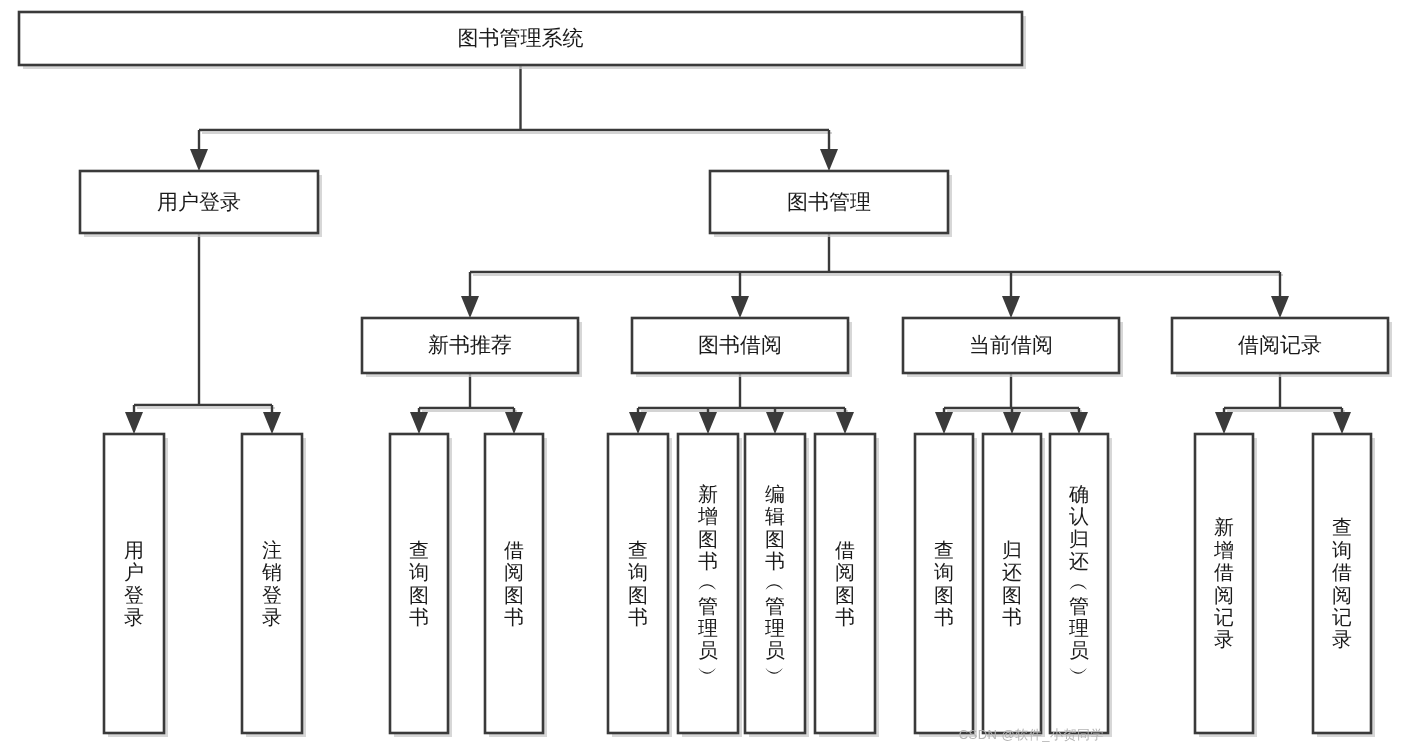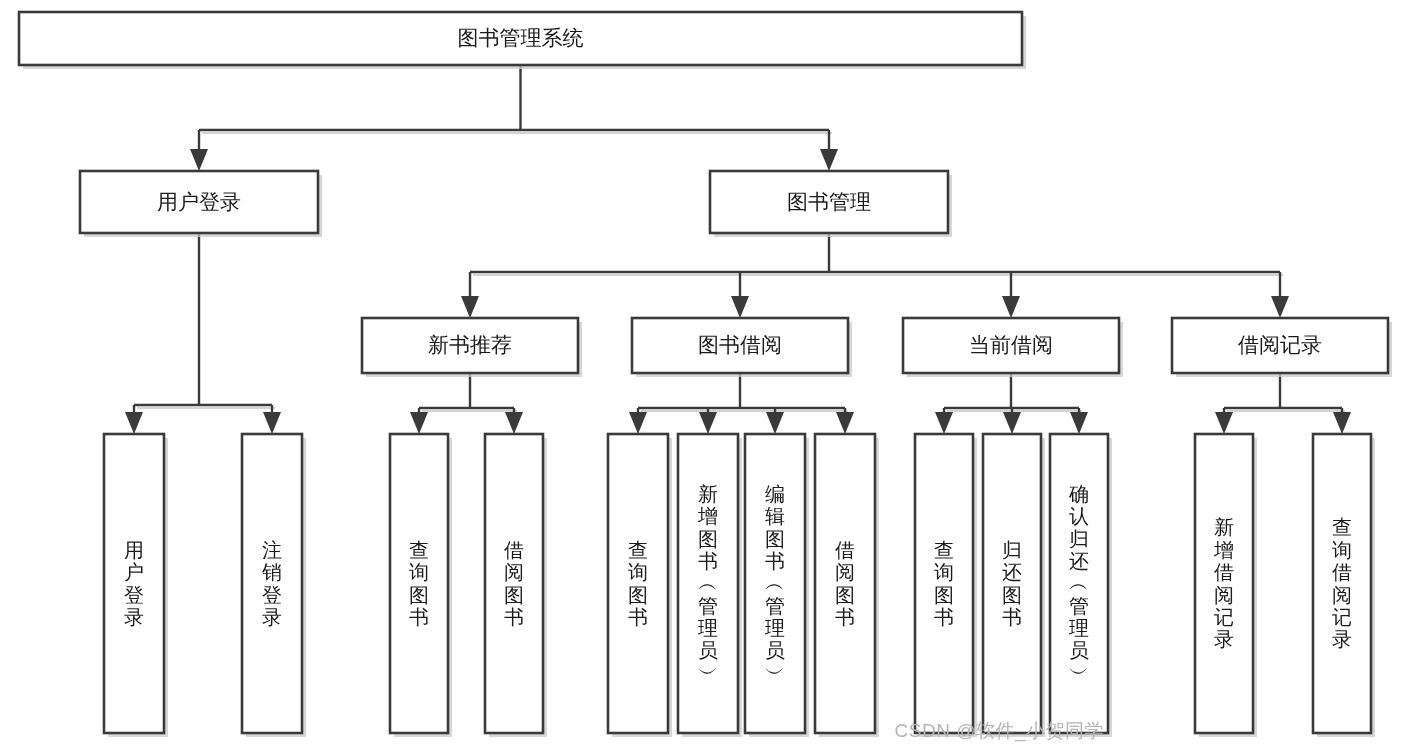--- a/index.html
+++ b/index.html
@@ -74,21 +74,21 @@
     flex-direction: column;
     align-items: center;
     justify-content: center;
     pointer-events: none;
   }
   .watermark {
     position: absolute;
     right: 8px;
     bottom: 3px;
     font-family: "Liberation Sans", "DejaVu Sans", sans-serif;
-    font-size: 19px;
+    font-size: 13px;
     color: #b4b4b4;
     white-space: nowrap;
     letter-spacing: 0.5px;
   }
 </style>
 </head>
 <body>
 
 <div id="diagram-root">
 

